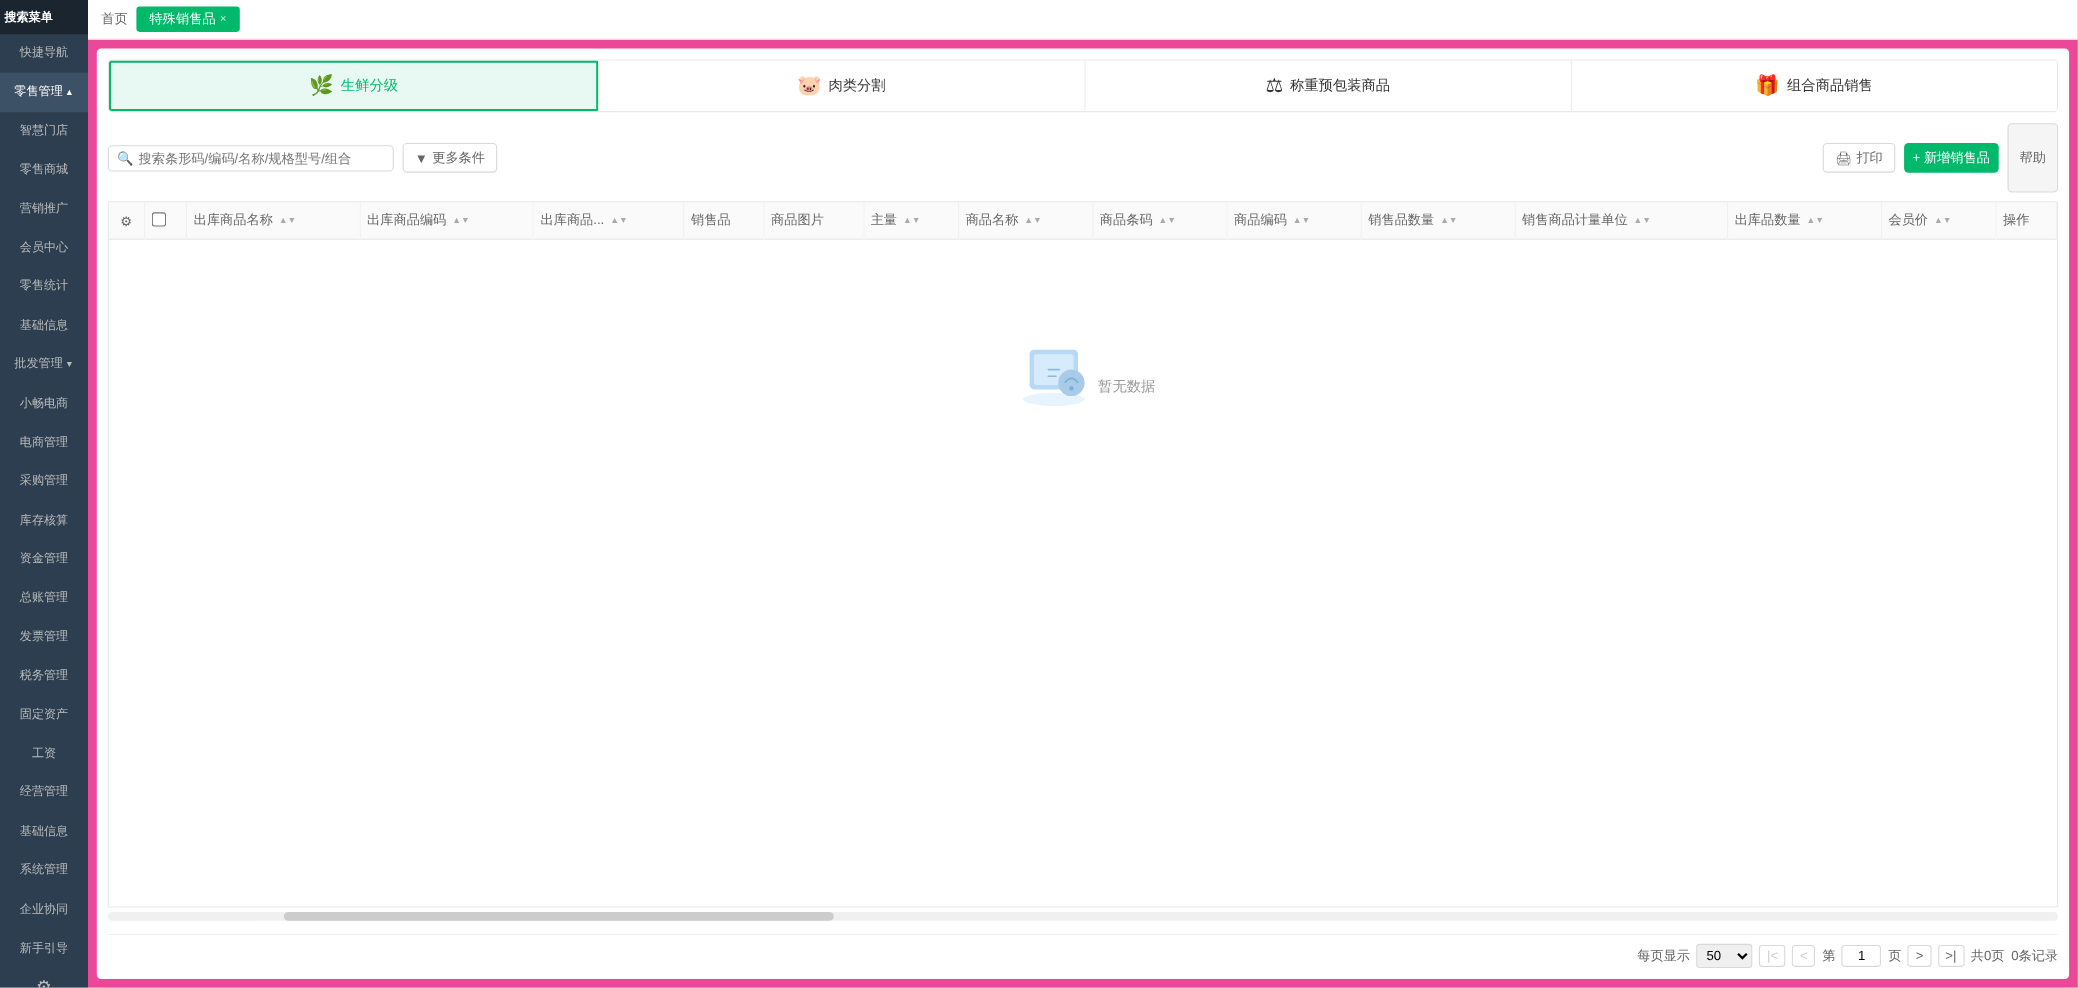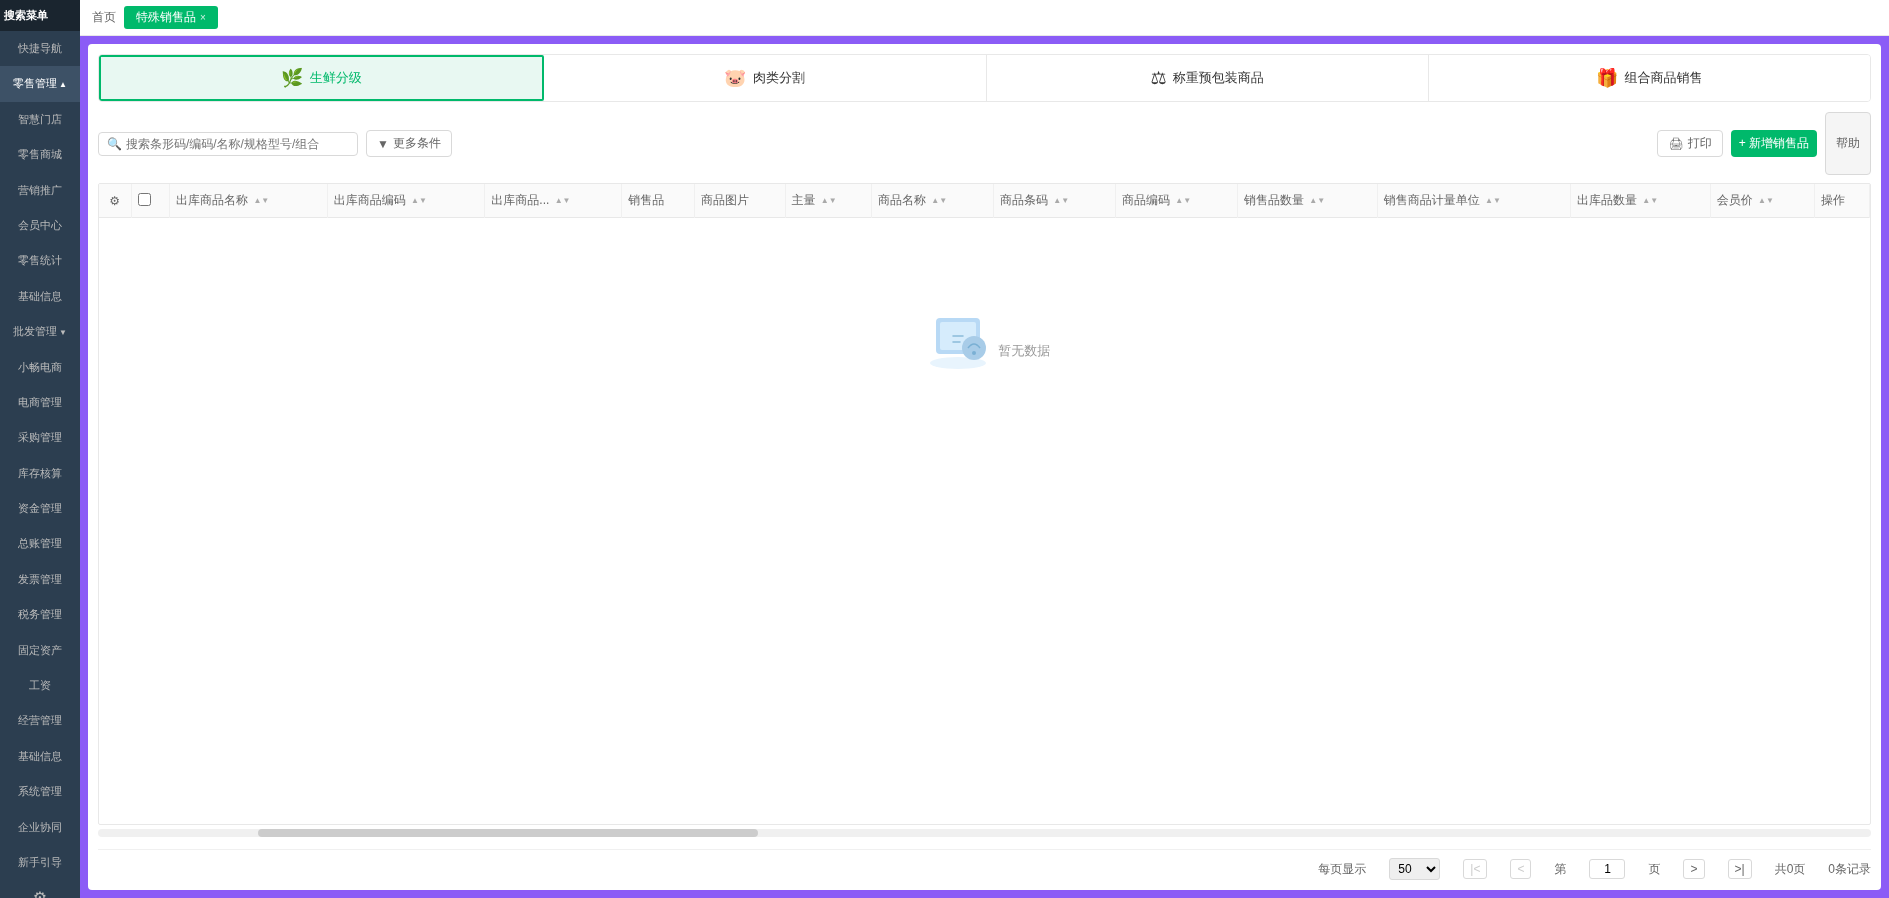--- a/index.html
+++ b/index.html
@@ -50,21 +50,21 @@
       cursor: pointer;
       font-size: 16px;
     }
 
     
     .main {
       flex: 1;
       display: flex;
       flex-direction: column;
       overflow: hidden;
-      background: #8b5cf6;
+      background: #ec4899;
     }
 
     
     .topbar {
       background: white;
       padding: 6px 12px;
       display: flex;
       align-items: center;
       gap: 8px;
       border-bottom: 1px solid #e8e8e8;
@@ -262,21 +262,21 @@
       margin-bottom: 12px;
       color: #c5d8f0;
     }
 
     
     .pagination {
       display: flex;
       align-items: center;
       justify-content: flex-end;
       padding: 8px 0 0 0;
-      gap: 23px;
+      gap: 6px;
       font-size: 12px;
       color: #666;
       border-top: 1px solid #f0f0f0;
       margin-top: 8px;
     }
     .pagination select {
       border: 1px solid #d9d9d9;
       border-radius: 3px;
       padding: 2px 4px;
       font-size: 12px;

